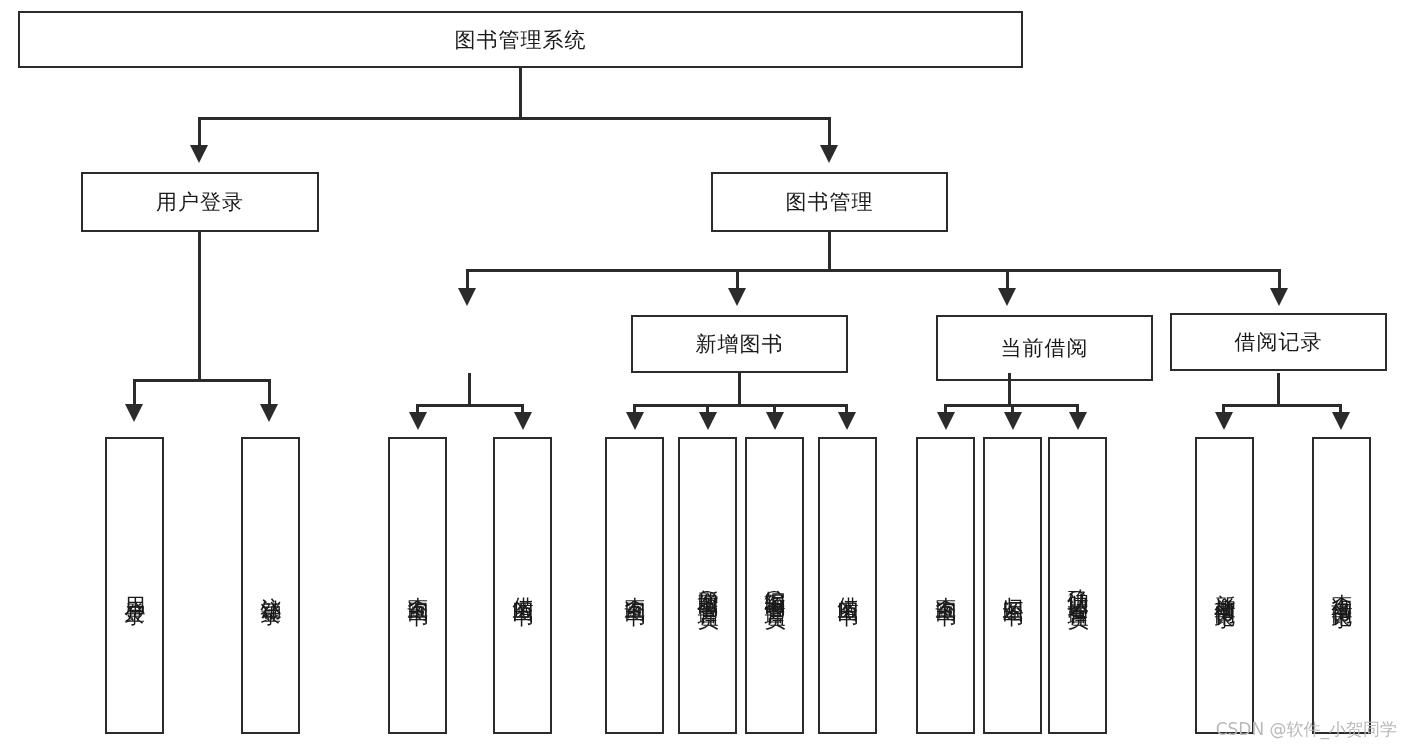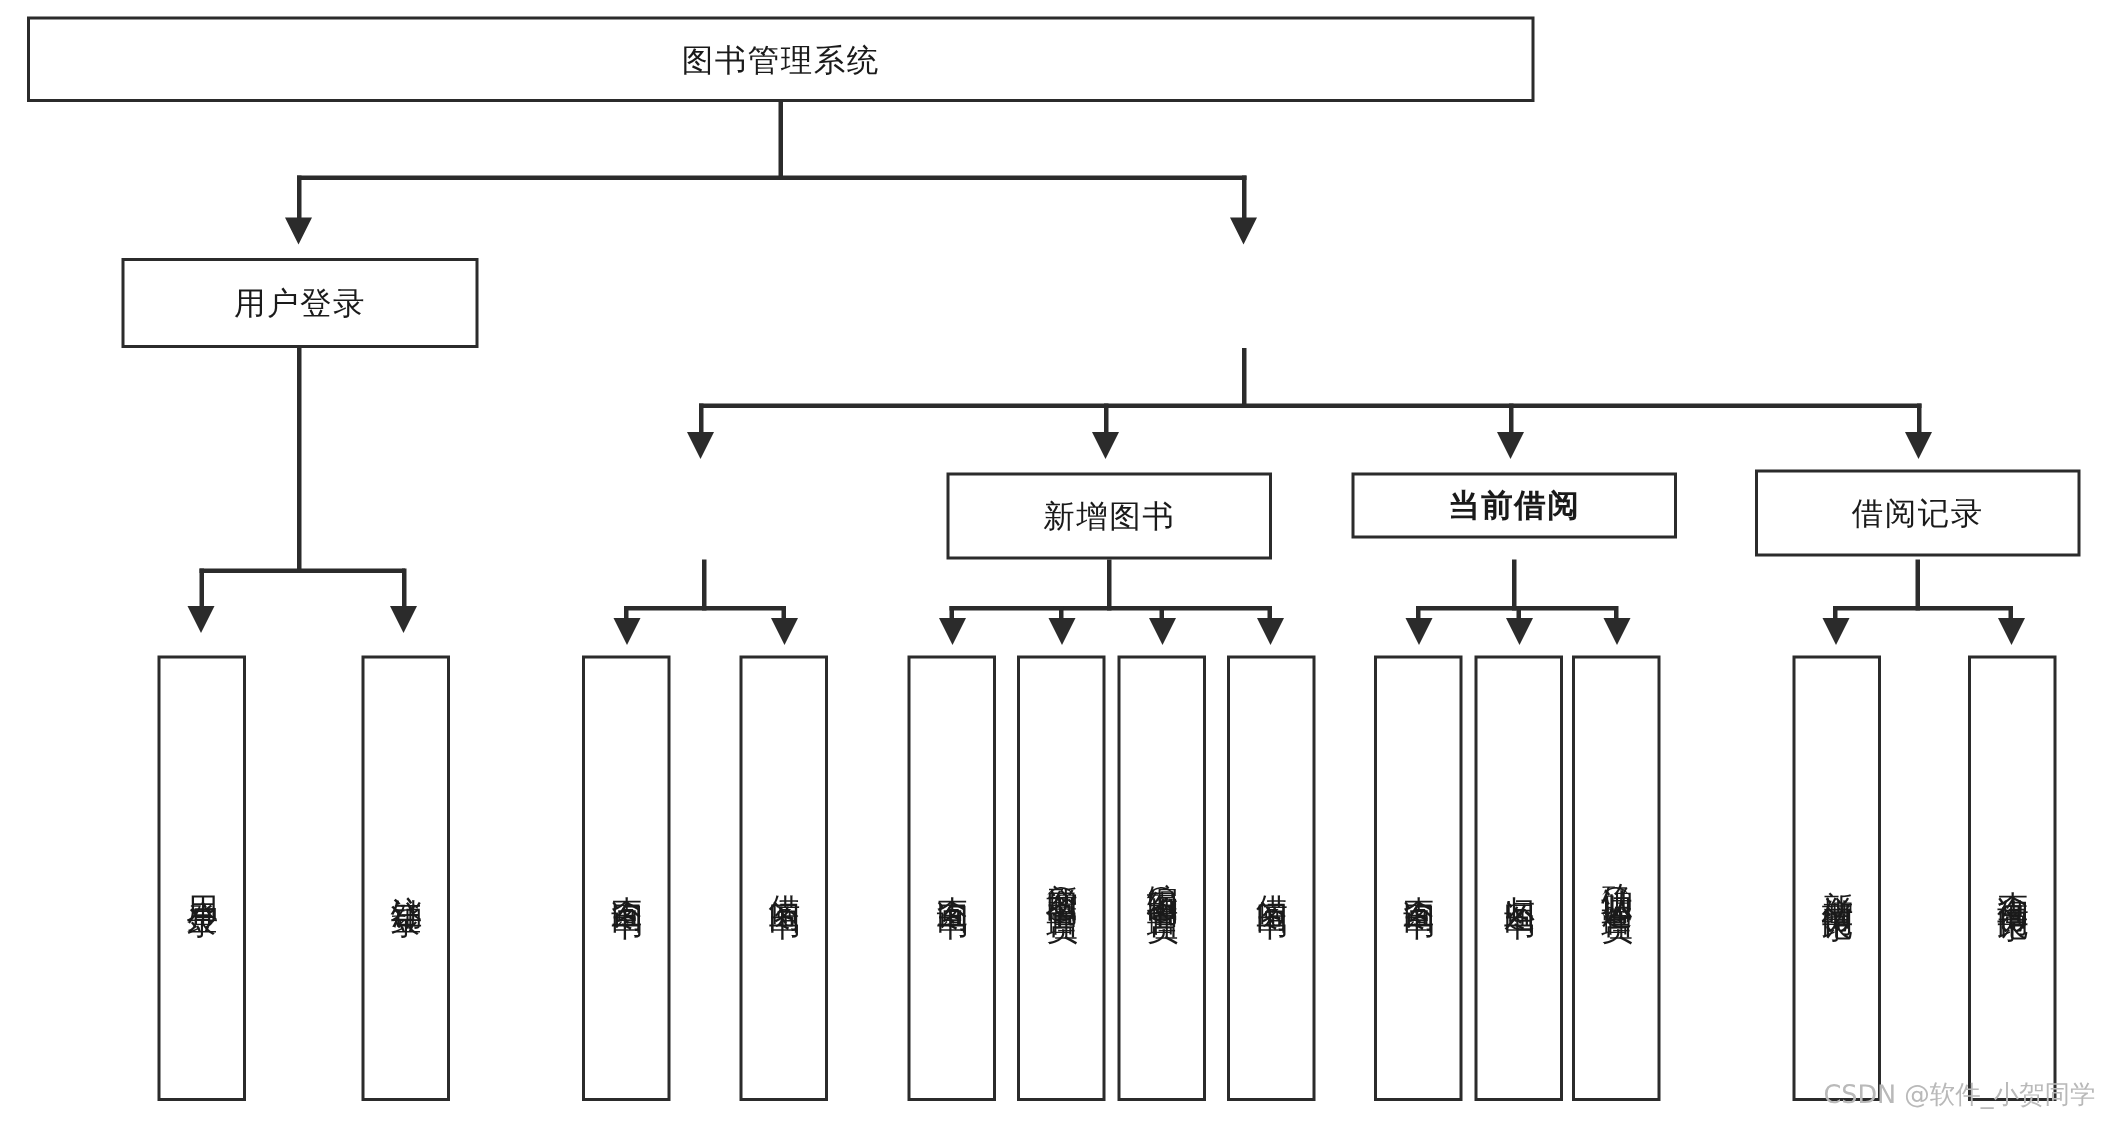--- a/index.html
+++ b/index.html
@@ -82,20 +82,23 @@
 
   <div class="edge horiz" style="left:198px; top:117px; width:633px; height:3px;"></div>
 
   <div class="edge vert" style="left:198px; top:117px; width:3px; height:30px;"></div>
   <div class="arrow" style="left:190px; top:145px;"></div>
   <div class="edge vert" style="left:828px; top:117px; width:3px; height:30px;"></div>
   <div class="arrow" style="left:820px; top:145px;"></div>
 
   <div class="node h" style="left:81px; top:172px; width:238px; height:60px;">
     <span>用户登录</span>
+  </div>
+  <div class="node h" style="left:711px; top:172px; width:237px; height:60px;">
+    <span>图书管理</span>
   </div>
 
   <div class="edge vert" style="left:198px; top:232px; width:3px; height:150px;"></div>
   <div class="edge horiz" style="left:133px; top:379px; width:137px; height:3px;"></div>
   <div class="edge vert" style="left:133px; top:379px; width:3px; height:28px;"></div>
   <div class="arrow" style="left:125px; top:404px;"></div>
   <div class="edge vert" style="left:268px; top:379px; width:3px; height:28px;"></div>
   <div class="arrow" style="left:260px; top:404px;"></div>
 
   <div class="edge vert" style="left:828px; top:232px; width:3px; height:40px;"></div>
@@ -105,21 +108,21 @@
   <div class="edge vert" style="left:736px; top:269px; width:3px; height:22px;"></div>
   <div class="arrow" style="left:728px; top:288px;"></div>
   <div class="edge vert" style="left:1006px; top:269px; width:3px; height:22px;"></div>
   <div class="arrow" style="left:998px; top:288px;"></div>
   <div class="edge vert" style="left:1278px; top:269px; width:3px; height:22px;"></div>
   <div class="arrow" style="left:1270px; top:288px;"></div>
 
   <div class="node h" style="left:631px; top:315px; width:217px; height:58px;">
     <span>新增图书</span>
   </div>
-  <div class="node h" style="left:901px; top:315px; width:217px; height:44px;font-weight:bold;">
+  <div class="node h" style="left:936px; top:315px; width:217px; height:66px;">
     <span>当前借阅</span>
   </div>
   <div class="node h" style="left:1170px; top:313px; width:217px; height:58px;">
     <span>借阅记录</span>
   </div>
 
   <div class="edge vert" style="left:468px; top:373px; width:3px; height:34px;"></div>
   <div class="edge horiz" style="left:416px; top:404px; width:108px; height:3px;"></div>
   <div class="edge vert" style="left:416px; top:404px; width:3px; height:14px;"></div>
   <div class="arrow" style="left:409px; top:412px;"></div>

